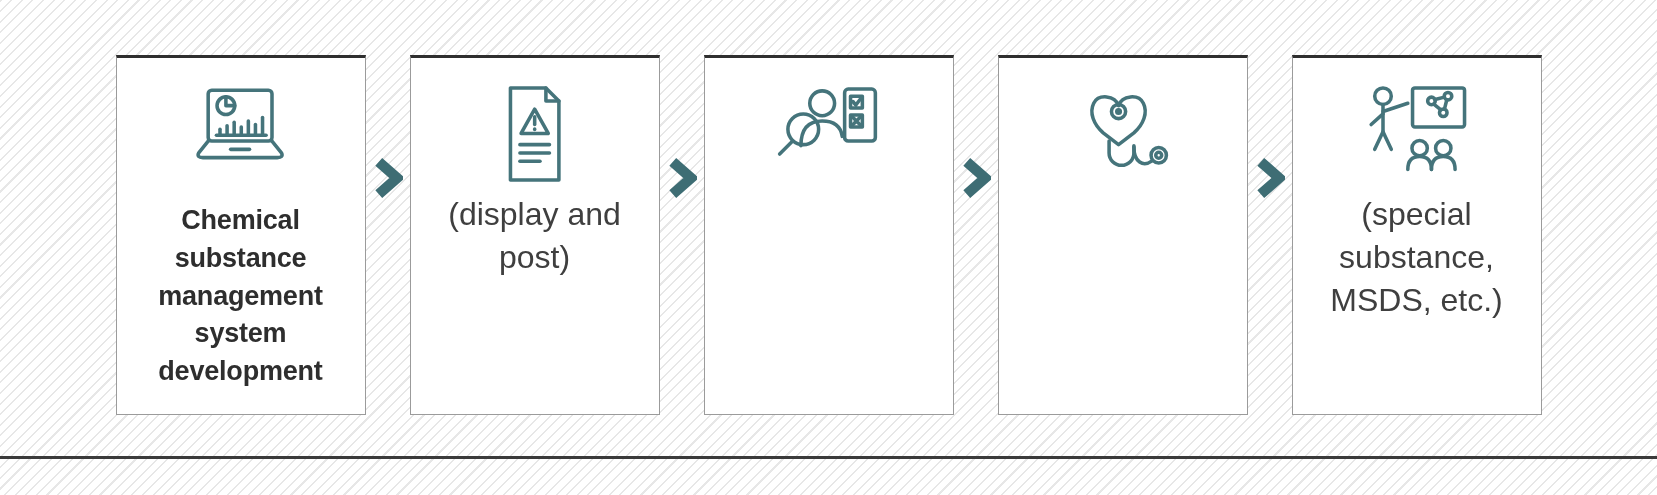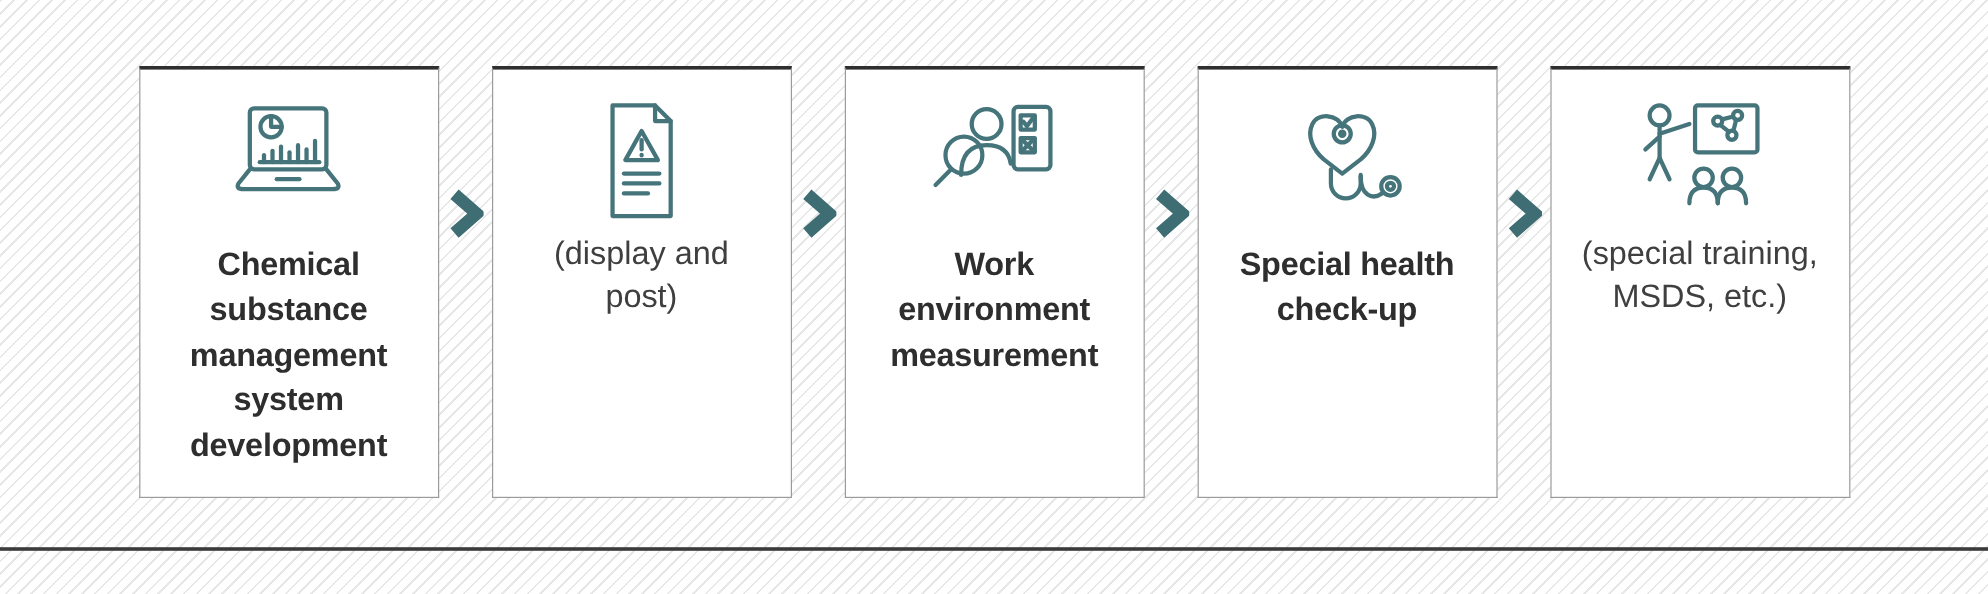--- a/index.html
+++ b/index.html
@@ -36,21 +36,21 @@
   }
   .icon-wrap svg{height:104px;width:auto;display:block;}
   .title{
     margin:12px 0 0;
     font-size:27px;line-height:1.4;font-weight:700;
     color:var(--title-text,#2e2e2e);
     letter-spacing:-0.2px;
   }
   .subtitle{
     margin:3px 0 0;
-    font-size:27px;line-height:1.35;font-weight:400;
+    font-size:32px;line-height:1.35;font-weight:400;
     color:var(--subtitle-text,#3f3f3f);
   }
   .caret{
     display:inline-block;width:2px;height:26px;
     background:#222222;vertical-align:-3px;margin-left:2px;
   }
   .arrow{
     margin-top:100px;
     width:44px;height:46px;flex:0 0 auto;
     display:flex;align-items:center;justify-content:center;
@@ -131,21 +131,20 @@
             <path d="M71 16.5 l2.5 3 4.5 -6"></path>
             <rect x="69" y="28" width="10" height="10"></rect>
             <path d="M70.5 29.5 l7 7 M77.5 29.5 l-7 7"></path>
             <circle cx="45" cy="18" r="10.5"></circle>
             <path d="M27 54 Q27 33 45 33 Q60 33 62 46"></path>
             <circle cx="29" cy="40" r="13"></circle>
             <path d="M20 50 L9 61"></path>
           </g>
         </svg>
       </div>
-      <h3 class="title">Work environment measurement</h3>
     </section>
 
     <div class="arrow">
       <svg viewBox="0 0 26 36" aria-hidden="true">
         <path d="M5 4 L21 18 L5 32" fill="none" stroke="currentColor" stroke-width="9" stroke-linecap="butt" stroke-linejoin="miter"></path>
       </svg>
     </div>
 
     <section class="card">
       <div class="icon-wrap">
@@ -154,21 +153,20 @@
             <path d="M47 20 C44 11 30 10 26 18 C22 26 26 36 34 43 L47 53 L60 43 C68 36 72 26 68 18 C64 10 50 11 47 20 Z"></path>
             <circle cx="47" cy="25" r="6"></circle>
             <circle cx="47" cy="25" r="1.5"></circle>
             <path d="M39 50 V60 a10.5 10.5 0 0 0 21 0 V54"></path>
             <path d="M60 55 C60 68 68 72 75 67"></path>
             <circle cx="81" cy="62" r="6.5"></circle>
             <circle cx="81" cy="62" r="2.5"></circle>
           </g>
         </svg>
       </div>
-      <h3 class="title">Special health check-up</h3>
     </section>
 
     <div class="arrow">
       <svg viewBox="0 0 26 36" aria-hidden="true">
         <path d="M5 4 L21 18 L5 32" fill="none" stroke="currentColor" stroke-width="9" stroke-linecap="butt" stroke-linejoin="miter"></path>
       </svg>
     </div>
 
     <section class="card">
       <div class="icon-wrap">
@@ -184,20 +182,20 @@
             <path d="M22 25 L43 18"></path>
             <path d="M22 27 L12 36"></path>
             <path d="M22 42 L15 57 M22 42 L29 57"></path>
             <circle cx="53" cy="56" r="6.5"></circle>
             <path d="M43 74 Q43 63 53 63 Q63 63 63 74"></path>
             <circle cx="73" cy="56" r="6.5"></circle>
             <path d="M63 74 Q63 63 73 63 Q83 63 83 74"></path>
           </g>
         </svg>
       </div>
-      <p class="subtitle">(special training, MSDS, etc.)</p>
+      <p class="subtitle">(special substance, MSDS, etc.)</p>
     </section>
 
   </div>
 
   <div class="bottom-rule"></div>
 
 </div>
 
 </body></html>

